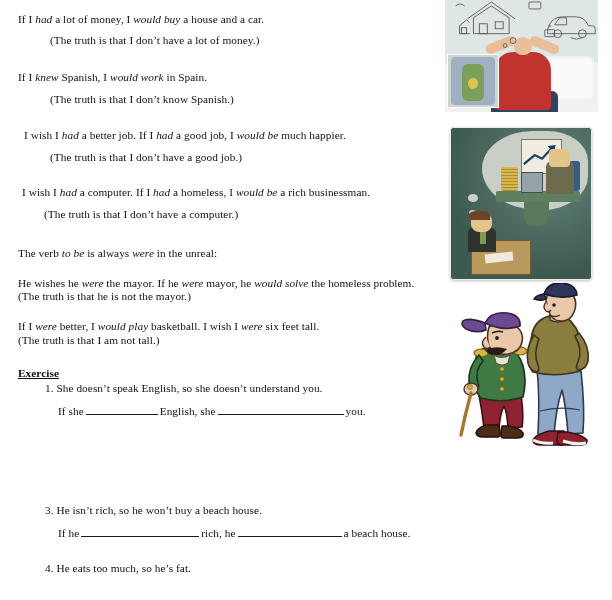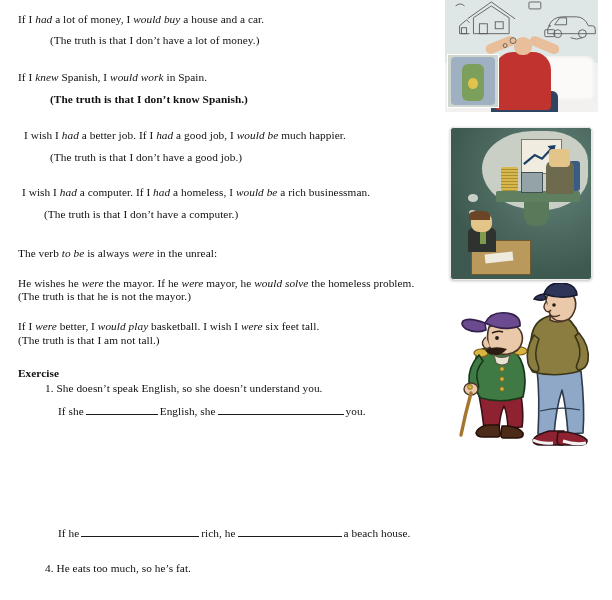--- a/index.html
+++ b/index.html
@@ -27,21 +27,21 @@
     margin-top: 9px;
   }
   .line {
     position: absolute;
     font-size: 11.3px;
     line-height: 13px;
     white-space: nowrap;
     letter-spacing: 0.05px;
   }
   .it { font-style: italic; }
-  .bold { font-weight: bold; }
+  .bold { font-weight: bold; text-decoration: underline; }
 
   
   .blank {
     display: inline-block;
     border-bottom: 1px solid #1a1a1a;
     vertical-align: baseline;
     height: 0.85em;
     margin: 0 2px;
   }
 
@@ -230,21 +230,21 @@
 <div class="text-col">
 
   <div class="line" style="left:18px; top:0px;">
     <span>If I </span><span class="it">had</span><span> a lot of money, I </span><span class="it">would buy</span><span> a house and a car.</span>
   </div>
   <div class="line" style="left:50px; top:21px;">(The truth is that I don’t have a lot of money.)</div>
 
   <div class="line" style="left:18px; top:58px;">
     <span>If I </span><span class="it">knew</span><span> Spanish, I </span><span class="it">would work</span><span> in Spain.</span>
   </div>
-  <div class="line" style="left:50px; top:80px;font-weight:bold;">(The truth is that I don’t know Spanish.)</div>
+  <div class="line" style="left:50px; top:80px;">(The truth is that I don’t know Spanish.)</div>
 
   <div class="line" style="left:24px; top:116px;">
     <span>I wish I </span><span class="it">had</span><span> a better job. If I </span><span class="it">had</span><span> a good job, I </span><span class="it">would be</span><span> much happier.</span>
   </div>
   <div class="line" style="left:50px; top:138px;">(The truth is that I don’t have a good job.)</div>
 
   <div class="line" style="left:22px; top:173px;">
     <span>I wish I </span><span class="it">had</span><span> a computer. If I </span><span class="it">had</span><span> a homeless, I </span><span class="it">would be</span><span> a rich businessman.</span>
   </div>
   <div class="line" style="left:44px; top:195px;">(The truth is that I don’t have a computer.)</div>
@@ -267,20 +267,24 @@
 
   <div class="line" style="left:45px; top:369px;">
     <span>1.</span>
     <span>She doesn’t speak English, so she doesn’t understand you.</span>
   </div>
   <div class="line" style="left:58px; top:391px;">
     <span>If she</span><span class="blank" style="width:72px;"></span><span>English, she</span><span class="blank" style="width:126px;"></span><span>you.</span>
   </div>
 
 
+  <div class="line" style="left:45px; top:491px;">
+    <span>3.</span>
+    <span>He isn’t rich, so he won’t buy a beach house.</span>
+  </div>
   <div class="line" style="left:58px; top:513px;">
     <span>If  he</span><span class="blank" style="width:118px;"></span><span>rich, he</span><span class="blank" style="width:104px;"></span><span>a beach house.</span>
   </div>
 
   <div class="line" style="left:45px; top:549px;">
     <span>4.</span>
     <span>He eats too much, so he’s fat.</span>
   </div>
 
 </div>

